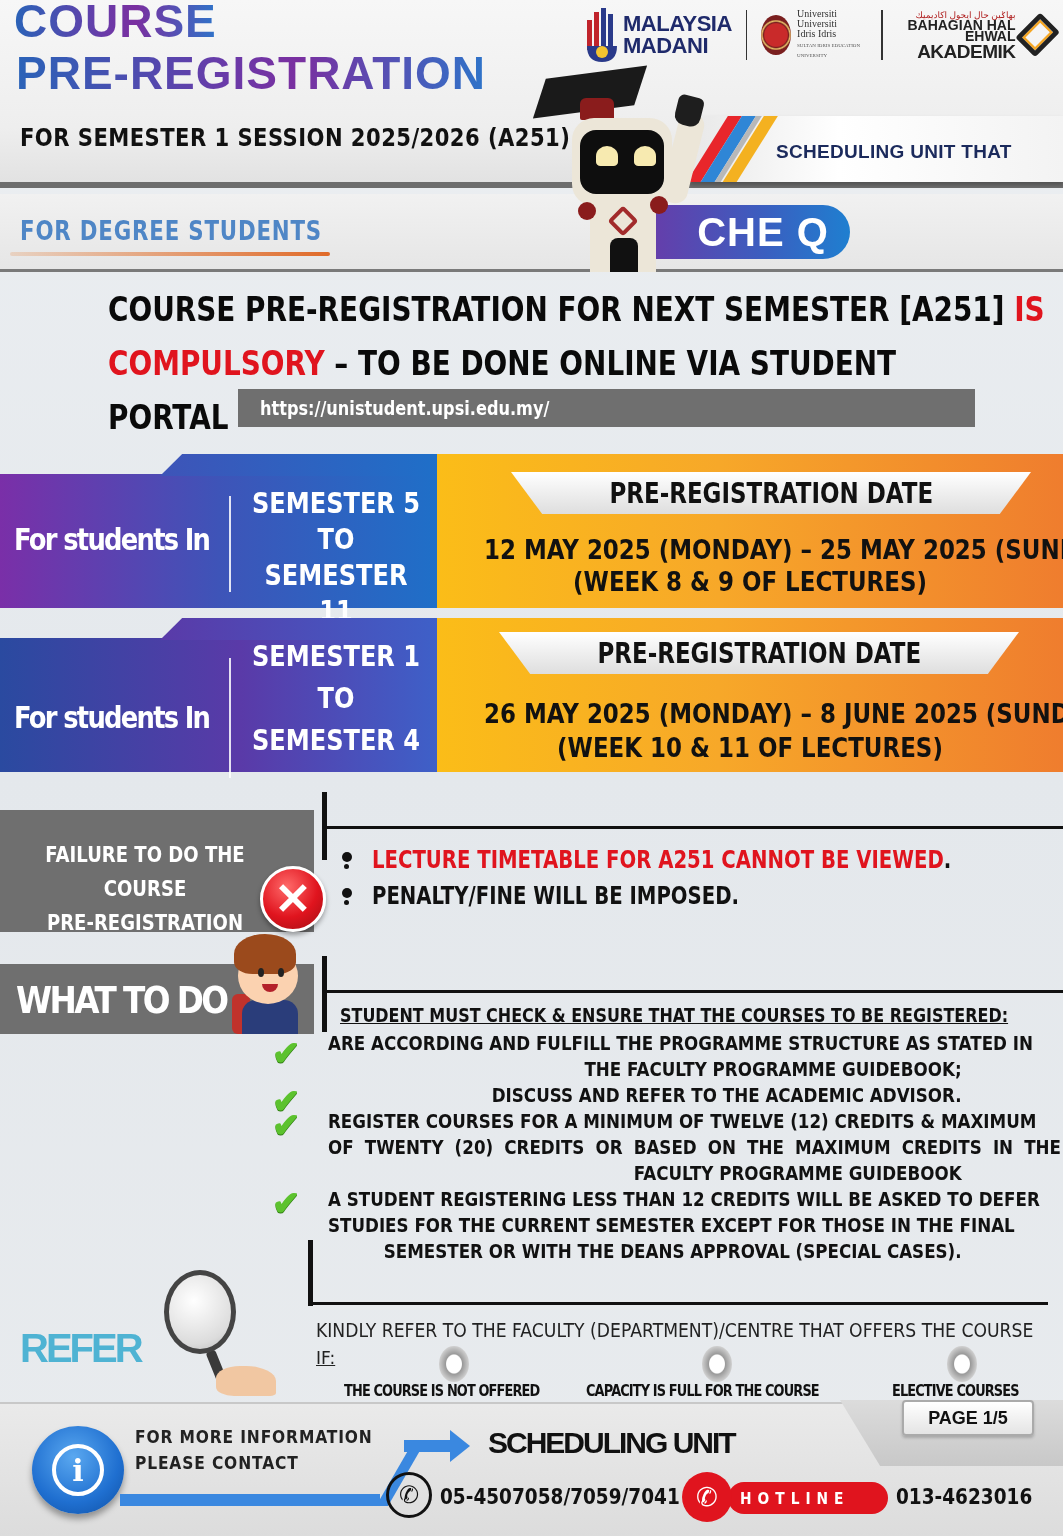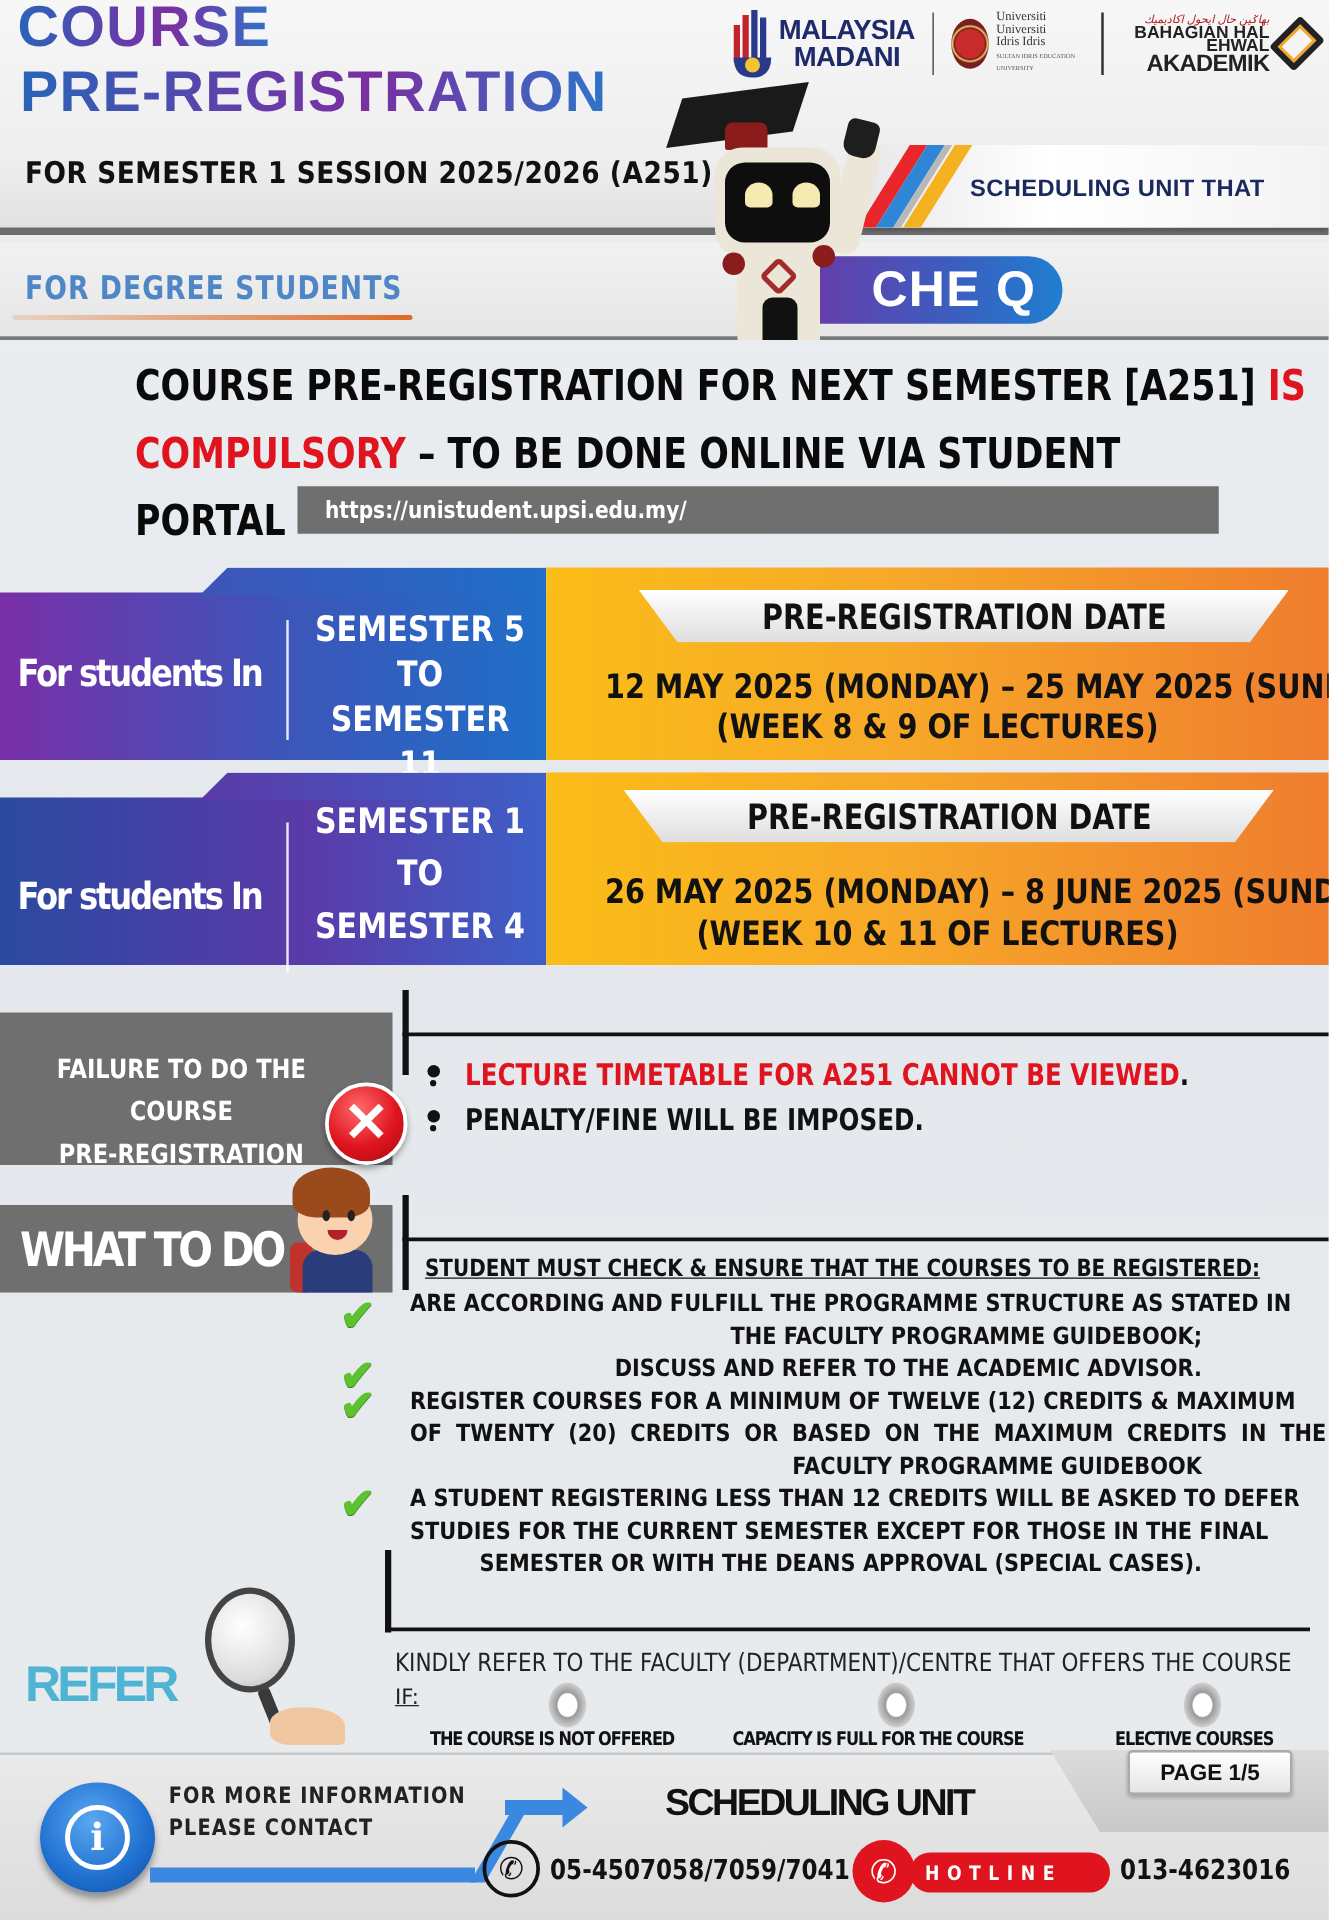--- a/index.html
+++ b/index.html
@@ -25,34 +25,34 @@
     -webkit-background-clip: text; background-clip: text; color: transparent;
   }
   .title1 { left: 14px; top: -2px; }
   .title2 { left: 16px; top: 50px; }
   .subtitle {
     left: 20px; top: 124px;
     font-family: "DejaVu Sans", sans-serif; font-weight: bold; font-size: 24px;
     color: #111; letter-spacing: 0.5px; transform: scaleX(0.88); transform-origin: left;
   }
   .logos { left: 585px; top: 4px; width: 470px; height: 62px; display: flex; align-items: center; }
-  .logo-madani { display: flex; align-items: center; gap: 4px; text-align: center; }
+  .logo-madani { display: flex; align-items: center; gap: 4px; }
   .madani-mark {
     width: 34px; height: 58px; position: relative;
   }
   .madani-text { font-weight: 900; font-size: 22px; line-height: 22px; color: #1f2a6b; letter-spacing: -0.5px; }
   .logo-sep { width: 2px; height: 50px; background: #333; margin: 0 14px; }
   .upsi-crest {
     width: 40px; height: 40px; border-radius: 50%;
     background: radial-gradient(circle, #c92a2a 45%, #7a1f1f 50%, #e9c46a 56%, #7a1f1f 62%);
   }
   .upsi-text { font-family: "Liberation Serif", serif; font-size: 10px; line-height: 10px; color: #333; margin-left: 6px; }
   .upsi-sub { font-size: 5px; color: #555; margin-top: 2px; }
   .bhea-text { text-align: right; color: #222; }
-  .bhea-arabic { font-size: 9px; color: #b02020; font-style: italic; }
+  .bhea-arabic { font-size: 9px; color: #b02020; }
   .bhea-1 { font-weight: bold; font-size: 14px; line-height: 11px; }
   .bhea-2 { font-weight: 900; font-size: 19px; line-height: 19px; letter-spacing: -0.5px; }
   .bhea-mark {
     width: 44px; height: 44px; margin-left: 4px;
     border: 6px solid #222; border-radius: 4px; transform: rotate(45deg) scale(0.8);
     box-shadow: inset 0 0 0 3px #f5a623;
   }
   .sched-banner {
     left: 690px; top: 116px; width: 373px; height: 66px;
     background: linear-gradient(90deg, #e8e8e8, #ffffff 40%, #f3f3f3);
@@ -267,21 +267,21 @@
     font-family: "DejaVu Sans", sans-serif; font-weight: bold; font-size: 18px; line-height: 26px; color: #222;
     letter-spacing: 1px; transform: scaleX(0.86); transform-origin: left;
   }
   .arrow-line { background: #3a88e0; }
   .arrow-head {
     left: 450px; top: 1430px; width: 0; height: 0;
     border-top: 16px solid transparent; border-bottom: 16px solid transparent; border-left: 20px solid #3a88e0;
   }
   .sched-unit {
     left: 488px; top: 1426px;
-    font-weight: bold; font-size: 30px; color: #111; letter-spacing: -2px; margin-left: 44px;
+    font-weight: bold; font-size: 30px; color: #111; letter-spacing: -2px;
   }
   .phone-icon {
     left: 386px; top: 1472px; width: 46px; height: 46px; border-radius: 50%;
     border: 3px solid #111; display: flex; align-items: center; justify-content: center;
     font-size: 24px; color: #111;
   }
   .phone-num {
     left: 440px; top: 1484px;
     font-family: "DejaVu Sans", sans-serif; font-weight: bold; font-size: 22px; color: #111;
     transform: scaleX(0.84); transform-origin: left; white-space: nowrap;

